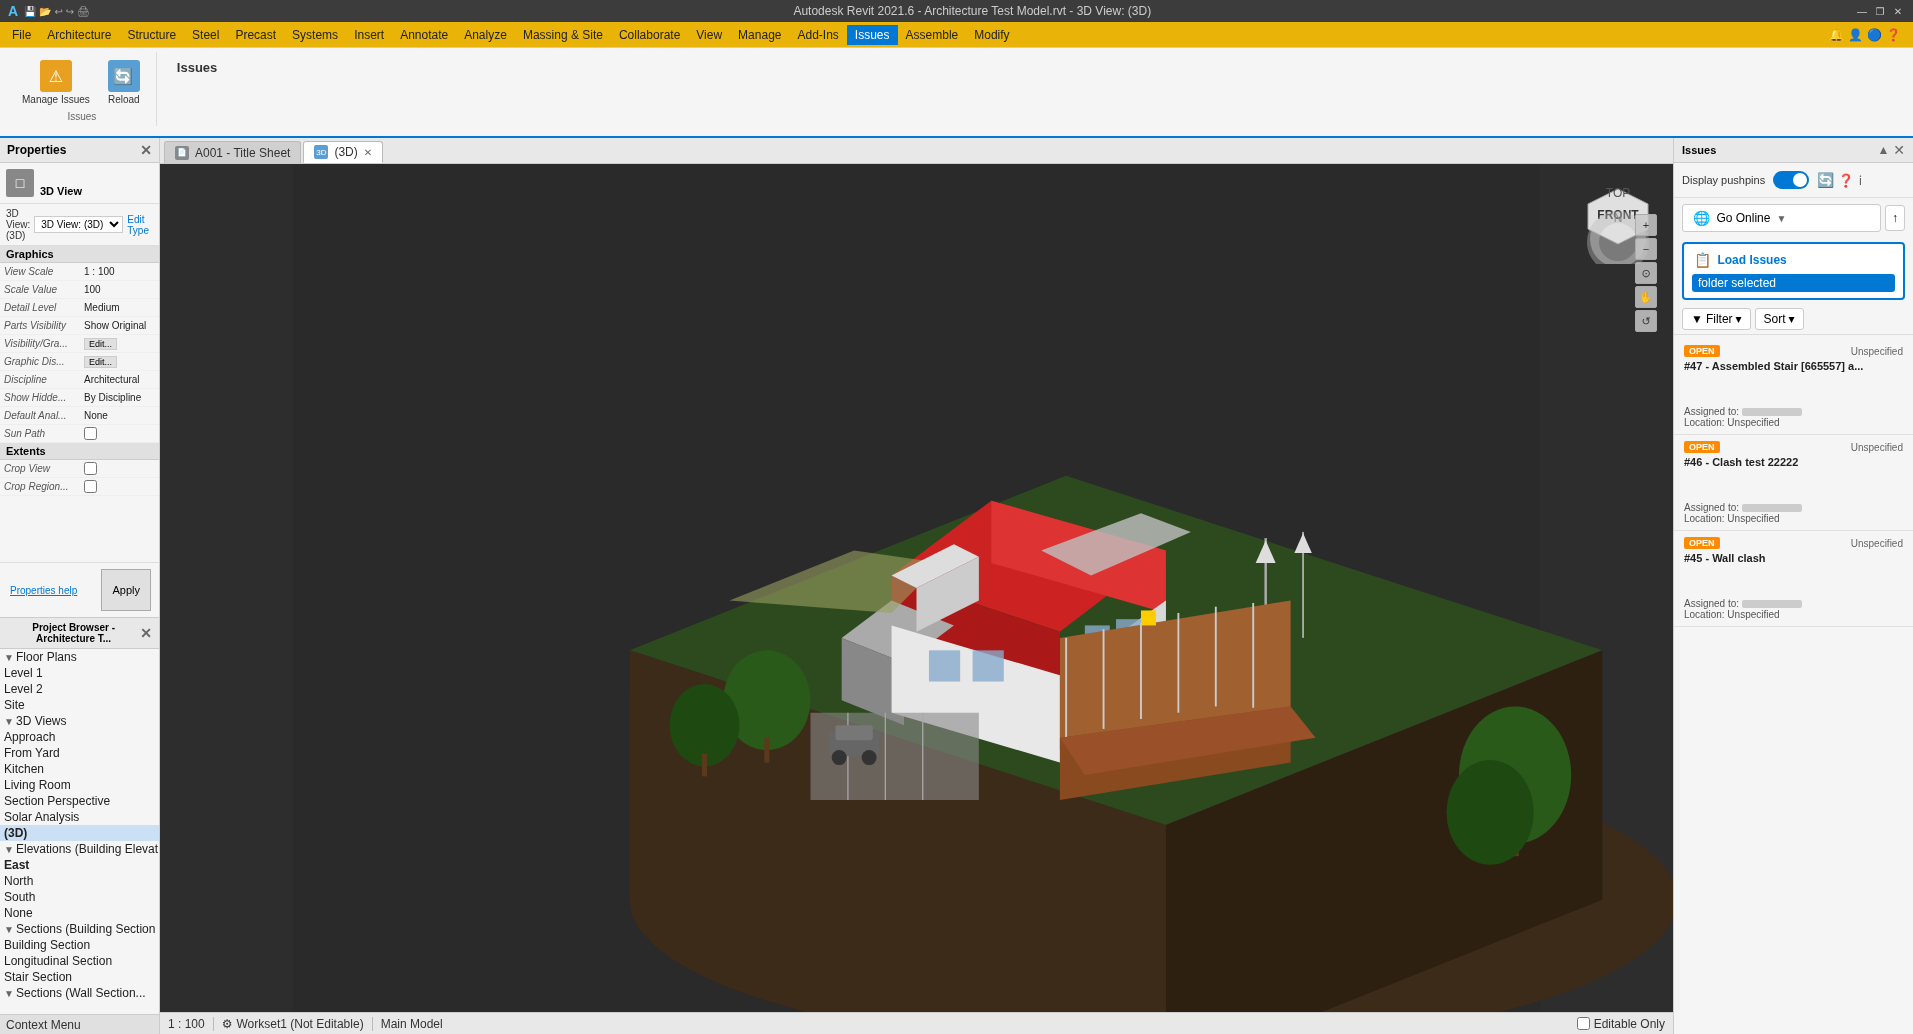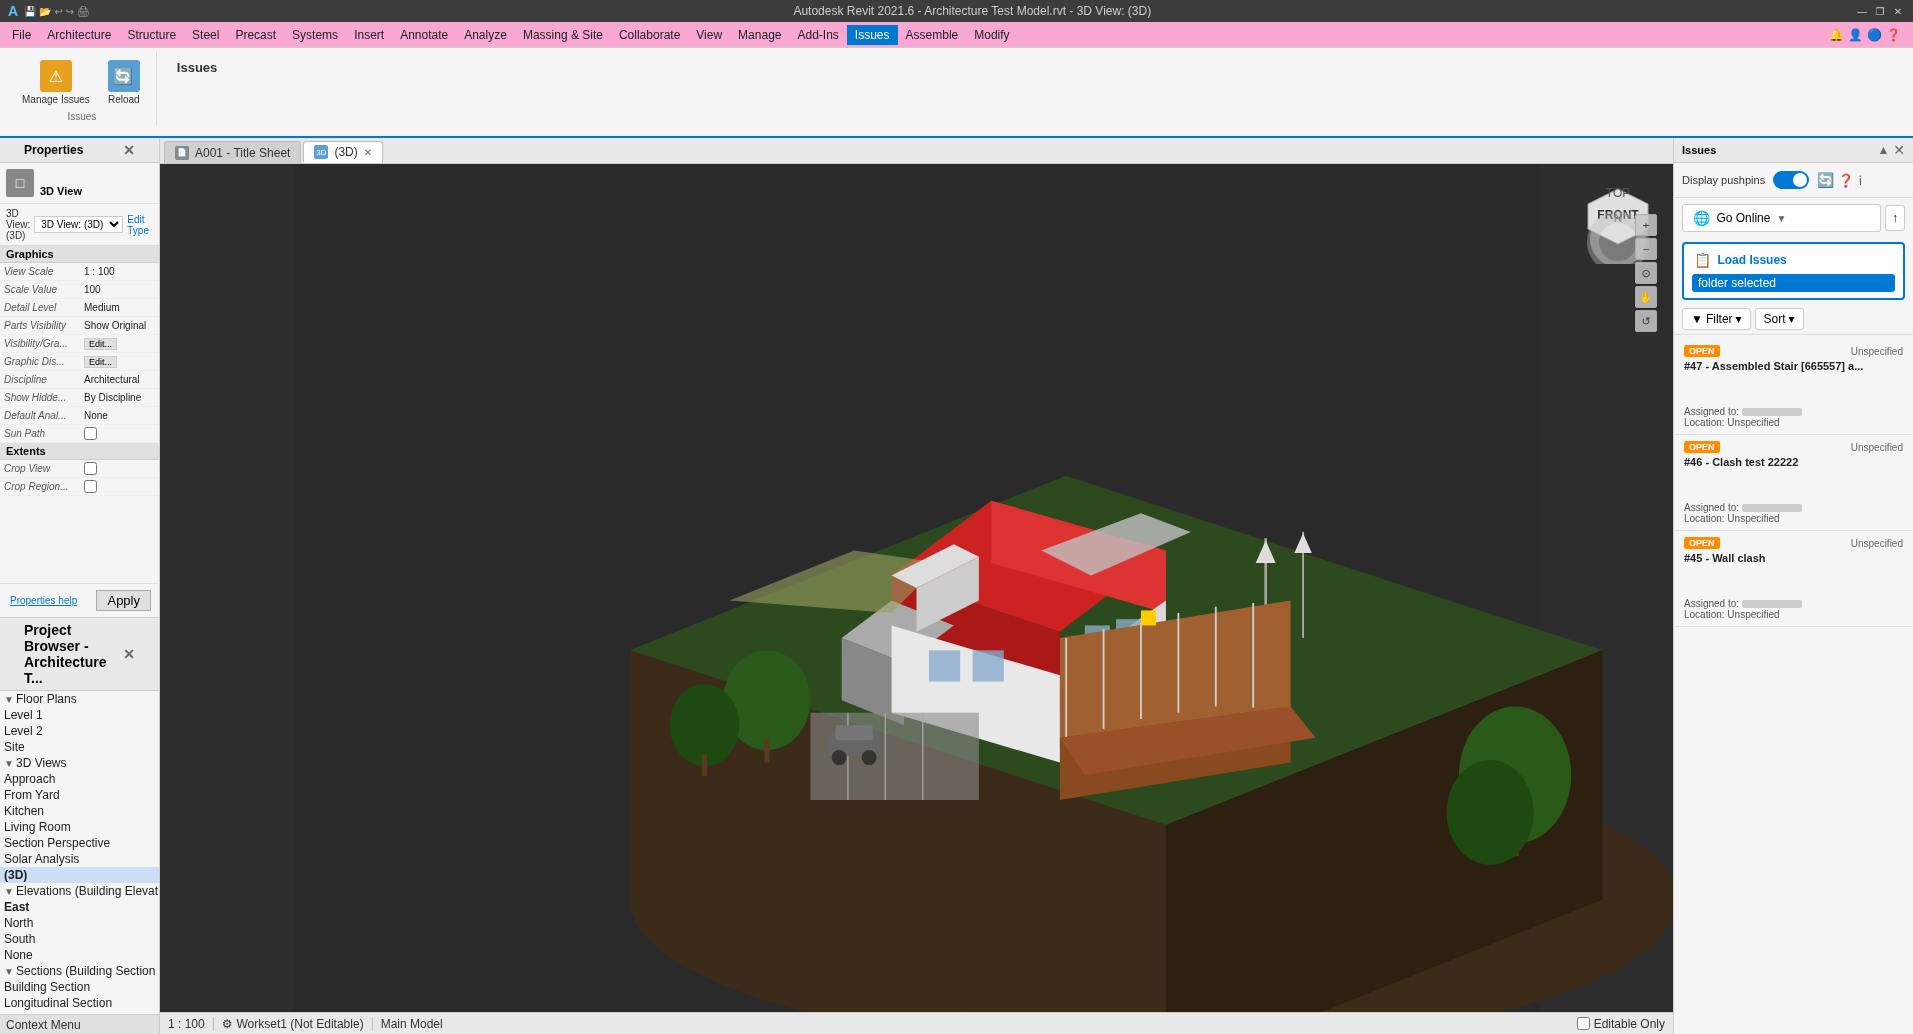--- a/index.html
+++ b/index.html
@@ -16,21 +16,21 @@
       color: #ccc;
       font-size: 11px;
     }
     #titlebar .title { flex: 1; text-align: center; }
     #titlebar .wincontrols { display: flex; gap: 4px; }
     #titlebar .wincontrols span { width: 14px; height: 14px; display: flex; align-items: center; justify-content: center; cursor: pointer; font-size: 10px; color: #ccc; }
 
     
     #menubar {
       height: 26px;
-      background: #f9a8d4;
+      background: #eab308;
       display: flex;
       align-items: center;
       border-bottom: 1px solid #ccc;
       padding: 0 4px;
     }
     #menubar .menu-item {
       padding: 3px 8px;
       cursor: pointer;
       font-size: 12px;
       color: #222;
@@ -67,21 +67,21 @@
       background: #f5f5f5;
       border-right: 1px solid #ccc;
       display: flex;
       flex-direction: column;
       overflow: hidden;
     }
     .panel-header {
       display: flex;
       align-items: center;
       justify-content: space-between;
-      padding: 4px 24px;
+      padding: 4px 7px;
       background: #e8e8e8;
       border-bottom: 1px solid #ccc;
       font-weight: 600;
       font-size: 11px;
     }
     .panel-close { cursor: pointer; color: #666; font-size: 14px; }
 
     .prop-type-header {
       display: flex;
       align-items: center;
@@ -118,21 +118,21 @@
       border-bottom: 1px solid #eee;
       min-height: 18px;
     }
     .prop-label { width: 80px; font-size: 10px; color: #555; flex-shrink: 0; font-style: italic; }
     .prop-value { flex: 1; font-size: 10px; color: #222; overflow: hidden; text-overflow: ellipsis; white-space: nowrap; }
     .prop-edit-btn { font-size: 9px; background: #e0e0e0; border: 1px solid #ccc; padding: 0 4px; cursor: pointer; margin-left: 0; }
 
     .prop-scroll { flex: 1; overflow-y: auto; }
 
     .prop-help { padding: 4px 6px; color: #0078d4; cursor: pointer; font-size: 10px; text-decoration: underline; }
-    .prop-apply { background: #e0e0e0; border: 1px solid #aaa; padding: 2px 10px; cursor: pointer; font-size: 13px; margin: 4px; }
+    .prop-apply { background: #e0e0e0; border: 1px solid #aaa; padding: 14px 10px; cursor: pointer; font-size: 11px; margin: 4px; }
 
     
     #project-browser {
       width: 160px;
       background: #f5f5f5;
       border-right: 1px solid #ccc;
       display: flex;
       flex-direction: column;
       overflow: hidden;
     }
@@ -527,21 +527,21 @@
       </div>
 
       <div style="display:flex;justify-content:space-between;align-items:center;padding:2px 4px;border-top:1px solid #ddd;">
         <span class="prop-help">Properties help</span>
         <button class="prop-apply">Apply</button>
       </div>
     </div>
 
     <div id="project-browser" style="flex:1;width:160px;">
       <div class="panel-header">
-        <span style="font-size:14px;">Project Browser - Architecture T...</span>
+        <span style="font-size:10px;text-align:center;">Project Browser - Architecture T...</span>
         <span class="panel-close">✕</span>
       </div>
       <div class="tree-scroll">
 
         <div class="tree-item">
           <span class="tree-chevron">▼</span>
           <span>Floor Plans</span>
         </div>
         <div class="tree-item tree-indent-1">
             <span>Level 1</span>

